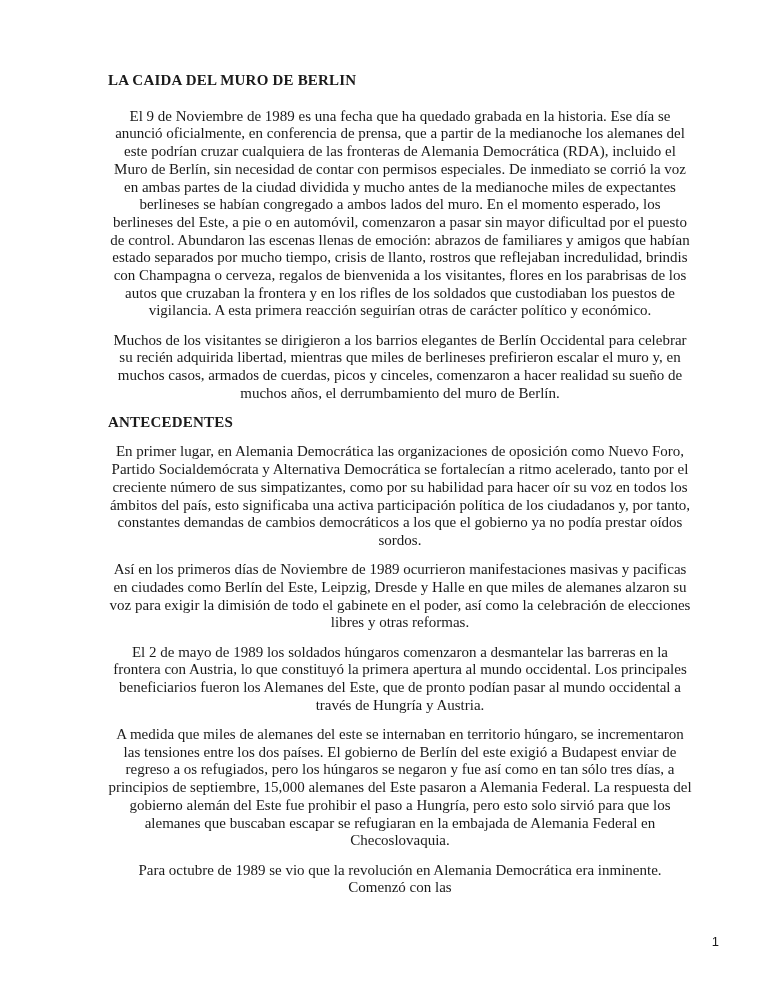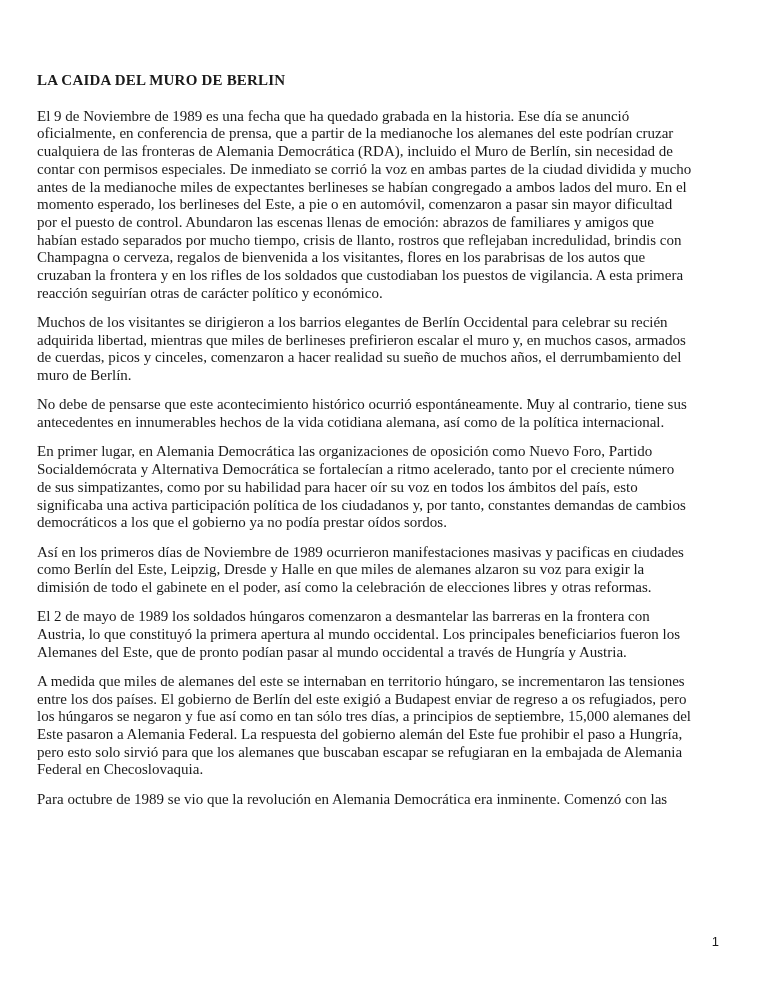--- a/index.html
+++ b/index.html
@@ -6,36 +6,36 @@
     margin: 0;
     padding: 0;
     background: #ffffff;
   }
   .page {
     position: relative;
     width: 768px;
     height: 994px;
     background: #ffffff;
     box-sizing: border-box;
-    padding: 72px 76px 0 37px;
+    padding: 72px 76px 0 108px;
     font-family: "Liberation Serif", "DejaVu Serif", serif;
     font-size: 15px;
     line-height: 17.7px;
     color: #1a1a1a;
     overflow: hidden;
   }
   .doc-title {
     font-size: 15px;
     font-weight: bold;
     margin: 0 0 18px 0;
     letter-spacing: 0.2px;
   }
   .doc-paragraph {
     margin: 0 0 11.6px 0;
-    text-align: left;
+    text-align: center;
   }
   .section-heading {
     font-size: 15px;
     font-weight: bold;
     margin: 0 0 11.6px 0;
     letter-spacing: 0.2px;
   }
   .page-number {
     position: absolute;
     top: 933px;
@@ -49,22 +49,22 @@
 <body>
 
 <div class="page">
 
   <h1 class="doc-title">LA CAIDA DEL MURO DE BERLIN</h1>
 
   <p class="doc-paragraph">El 9 de Noviembre de 1989 es una fecha que ha quedado grabada en la historia. Ese día se anunció oficialmente, en conferencia de prensa, que a partir de la medianoche los alemanes del este podrían cruzar cualquiera de las fronteras de Alemania Democrática (RDA), incluido el Muro de Berlín, sin necesidad de contar con permisos especiales. De inmediato se corrió la voz en ambas partes de la ciudad dividida y mucho antes de la medianoche miles de expectantes berlineses se habían congregado a ambos lados del muro. En el momento esperado, los berlineses del Este, a pie o en automóvil, comenzaron a pasar sin mayor dificultad por el puesto de control. Abundaron las escenas llenas de emoción: abrazos de familiares y amigos que habían estado separados por mucho tiempo, crisis de llanto, rostros que reflejaban incredulidad, brindis con Champagna o cerveza, regalos de bienvenida a los visitantes, flores en los parabrisas de los autos que cruzaban la frontera y en los rifles de los soldados que custodiaban los puestos de vigilancia. A esta primera reacción seguirían otras de carácter político y económico.</p>
 
   <p class="doc-paragraph">Muchos de los visitantes se dirigieron a los barrios elegantes de Berlín Occidental para celebrar su recién adquirida libertad, mientras que miles de berlineses prefirieron escalar el muro y, en muchos casos, armados de cuerdas, picos y cinceles, comenzaron a hacer realidad su sueño de muchos años, el derrumbamiento del muro de Berlín.</p>
 
+  <h2 class="section-heading">ANTECEDENTES</h2>
 
-  <p class="doc-paragraph">No debe de pensarse que este acontecimiento histórico ocurrió espontáneamente. Muy al contrario, tiene sus antecedentes en innumerables hechos de la vida cotidiana alemana, así como de la política internacional.</p>
 
   <p class="doc-paragraph">En primer lugar, en Alemania Democrática las organizaciones de oposición como Nuevo Foro, Partido Socialdemócrata y Alternativa Democrática se fortalecían a ritmo acelerado, tanto por el creciente número de sus simpatizantes, como por su habilidad para hacer oír su voz en todos los ámbitos del país, esto significaba una activa participación política de los ciudadanos y, por tanto, constantes demandas de cambios democráticos a los que el gobierno ya no podía prestar oídos sordos.</p>
 
   <p class="doc-paragraph">Así en los primeros días de Noviembre de 1989 ocurrieron manifestaciones masivas y pacificas en ciudades como Berlín del Este, Leipzig, Dresde y Halle en que miles de alemanes alzaron su voz para exigir la dimisión de todo el gabinete en el poder, así como la celebración de elecciones libres y otras reformas.</p>
 
 
   <p class="doc-paragraph">El 2 de mayo de 1989 los soldados húngaros comenzaron a desmantelar las barreras en la frontera con Austria, lo que constituyó la primera apertura al mundo occidental. Los principales beneficiarios fueron los Alemanes del Este, que de pronto podían pasar al mundo occidental a través de Hungría y Austria.</p>
 
   <p class="doc-paragraph">A medida que miles de alemanes del este se internaban en territorio húngaro, se incrementaron las tensiones entre los dos países. El gobierno de Berlín del este exigió a Budapest enviar de regreso a os refugiados, pero los húngaros se negaron y fue así como en tan sólo tres días, a principios de septiembre, 15,000 alemanes del Este pasaron a Alemania Federal. La respuesta del gobierno alemán del Este fue prohibir el paso a Hungría, pero esto solo sirvió para que los alemanes que buscaban escapar se refugiaran en la embajada de Alemania Federal en Checoslovaquia.</p>
 

